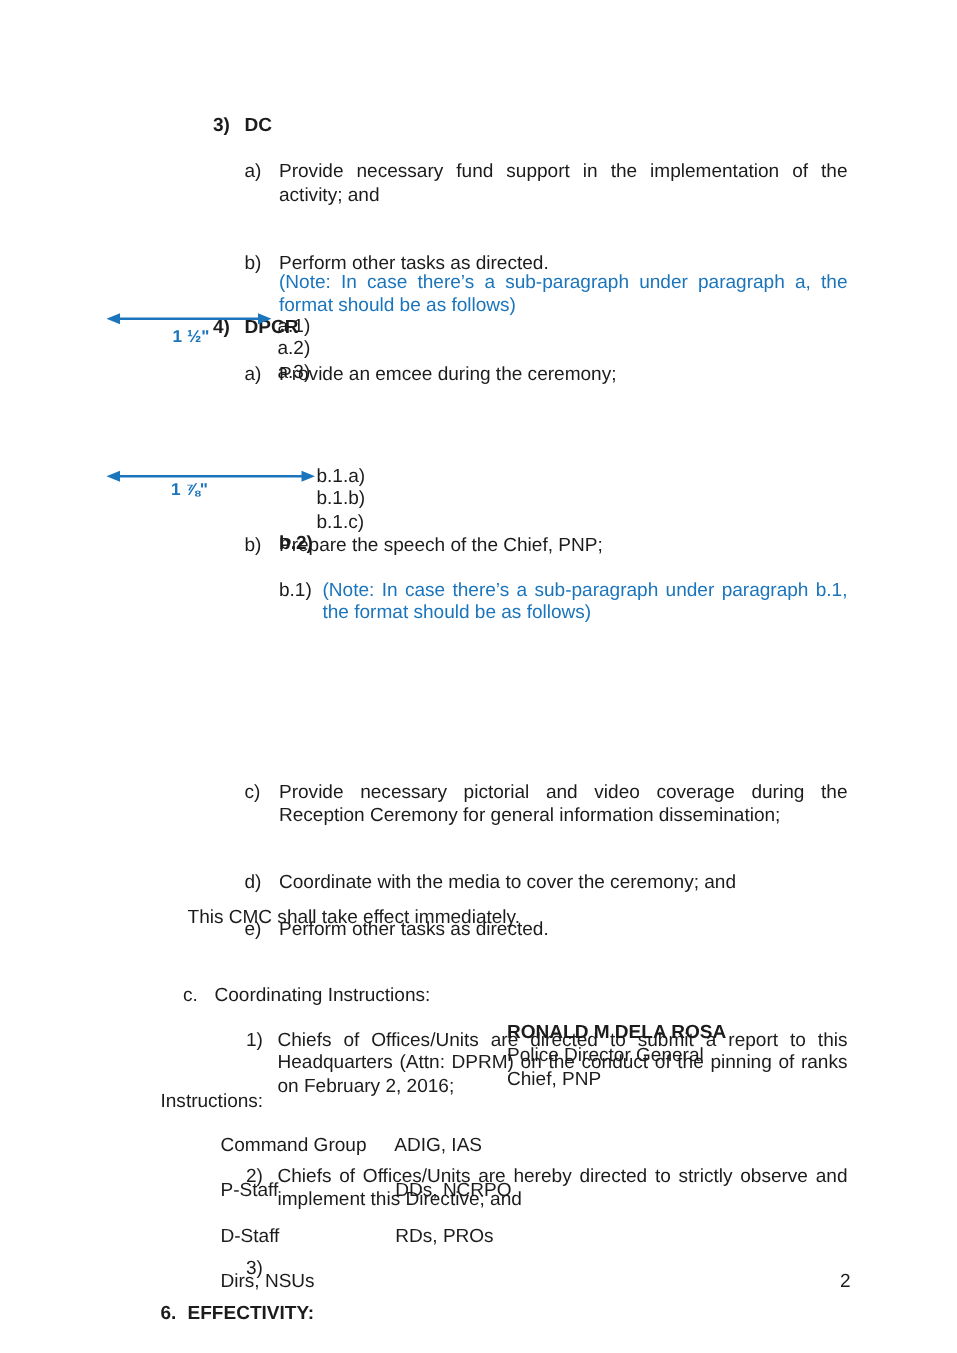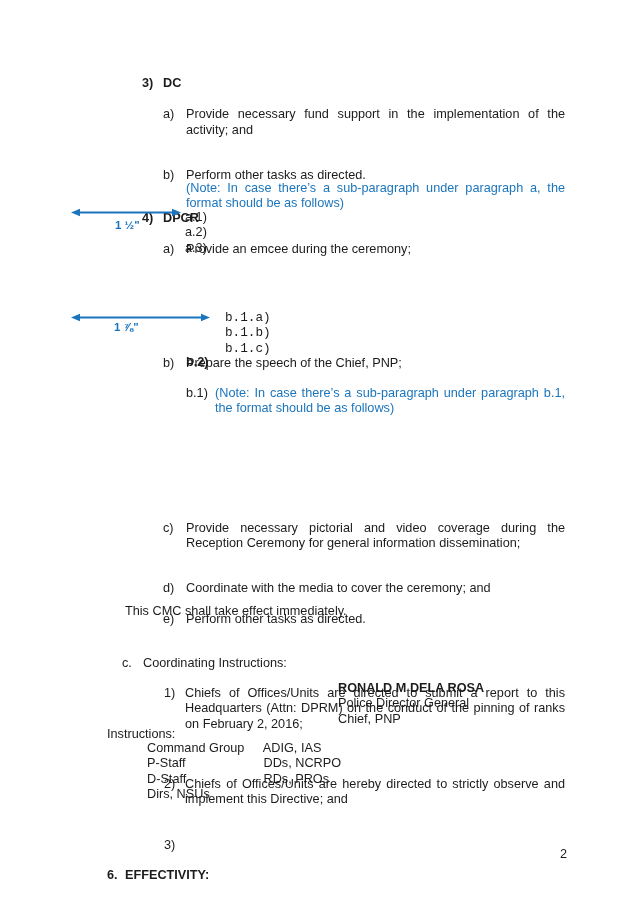--- a/index.html
+++ b/index.html
@@ -30,21 +30,21 @@
   .measure-label{
     position:absolute;
     color:var(--blue);
     font-weight:bold;
     font-size:11.5px;
     line-height:12px;
     white-space:nowrap;
   }
   .arrow-svg{position:absolute;display:block;}
   .sig div{white-space:nowrap;}
-  .dist-row{white-space:nowrap;}
+  .dist-row{white-space:nowrap;margin-top:15px;}
   .dist-col1{display:inline-block;width:113px;}
   .pagenum{width:20px;text-align:right;}
 </style>
 </head>
 <body>
 
 <div class="page">
 
   <div class="blk hang pl21 b" style="left:142px;top:76px;">
     <span class="marker">3)</span>
@@ -75,21 +75,21 @@
   </div>
 
   <div class="blk hang pl23" style="left:163px;top:264px;width:402px;">
     <span class="marker">b)</span>
     <span>Prepare the speech of the Chief, PNP;</span>
   </div>
   <div class="blk hang pl29 just" style="left:186px;top:279px;width:379px;">
     <span class="marker">b.1)</span>
     <span class="note">(Note: In case there’s a sub-paragraph under paragraph b.1, the format should be as follows)</span>
   </div>
-  <div class="blk" style="left:225px;top:310px;font-family:Liberation Mono, monospace;">
+  <div class="blk" style="left:211px;top:310px;">
     <div>b.1.a)</div>
     <div>b.1.b)</div>
     <div>b.1.c)</div>
   </div>
   <div class="blk" style="left:186px;top:355px;font-weight:bold;">b.2)</div>
 
   <div class="blk hang pl23 just" style="left:163px;top:383px;width:402px;">
     <span class="marker">c)</span>
     <span>Provide necessary pictorial and video coverage during the Reception Ceremony for general information dissemination;</span>
   </div>

